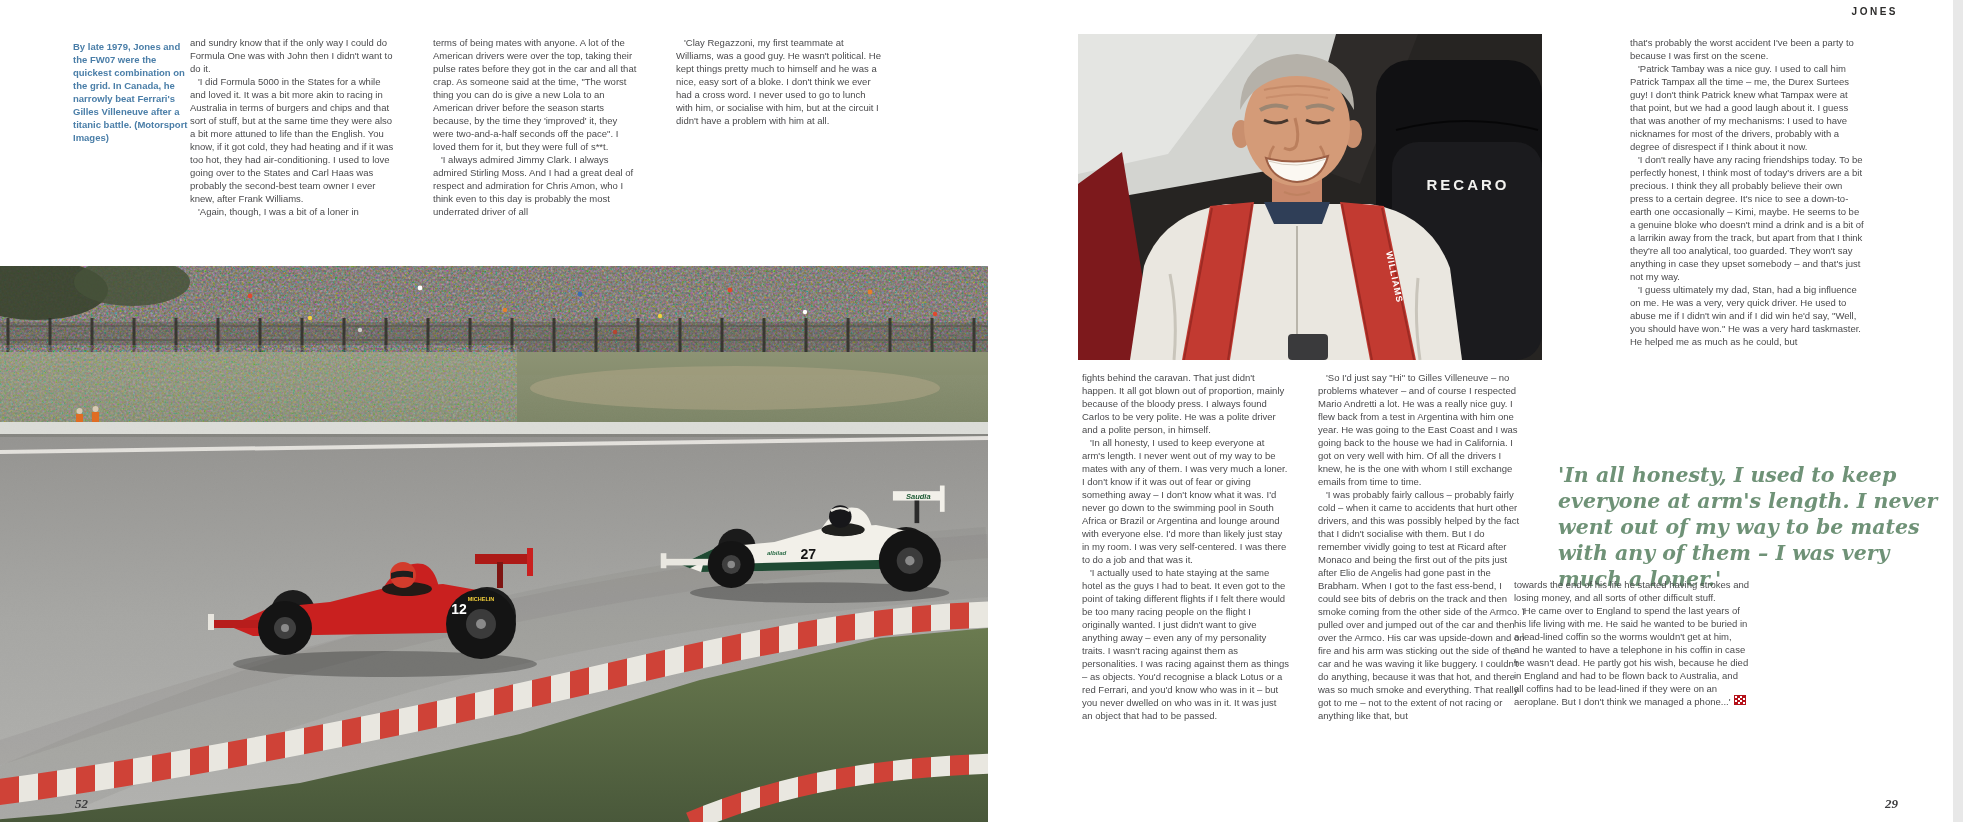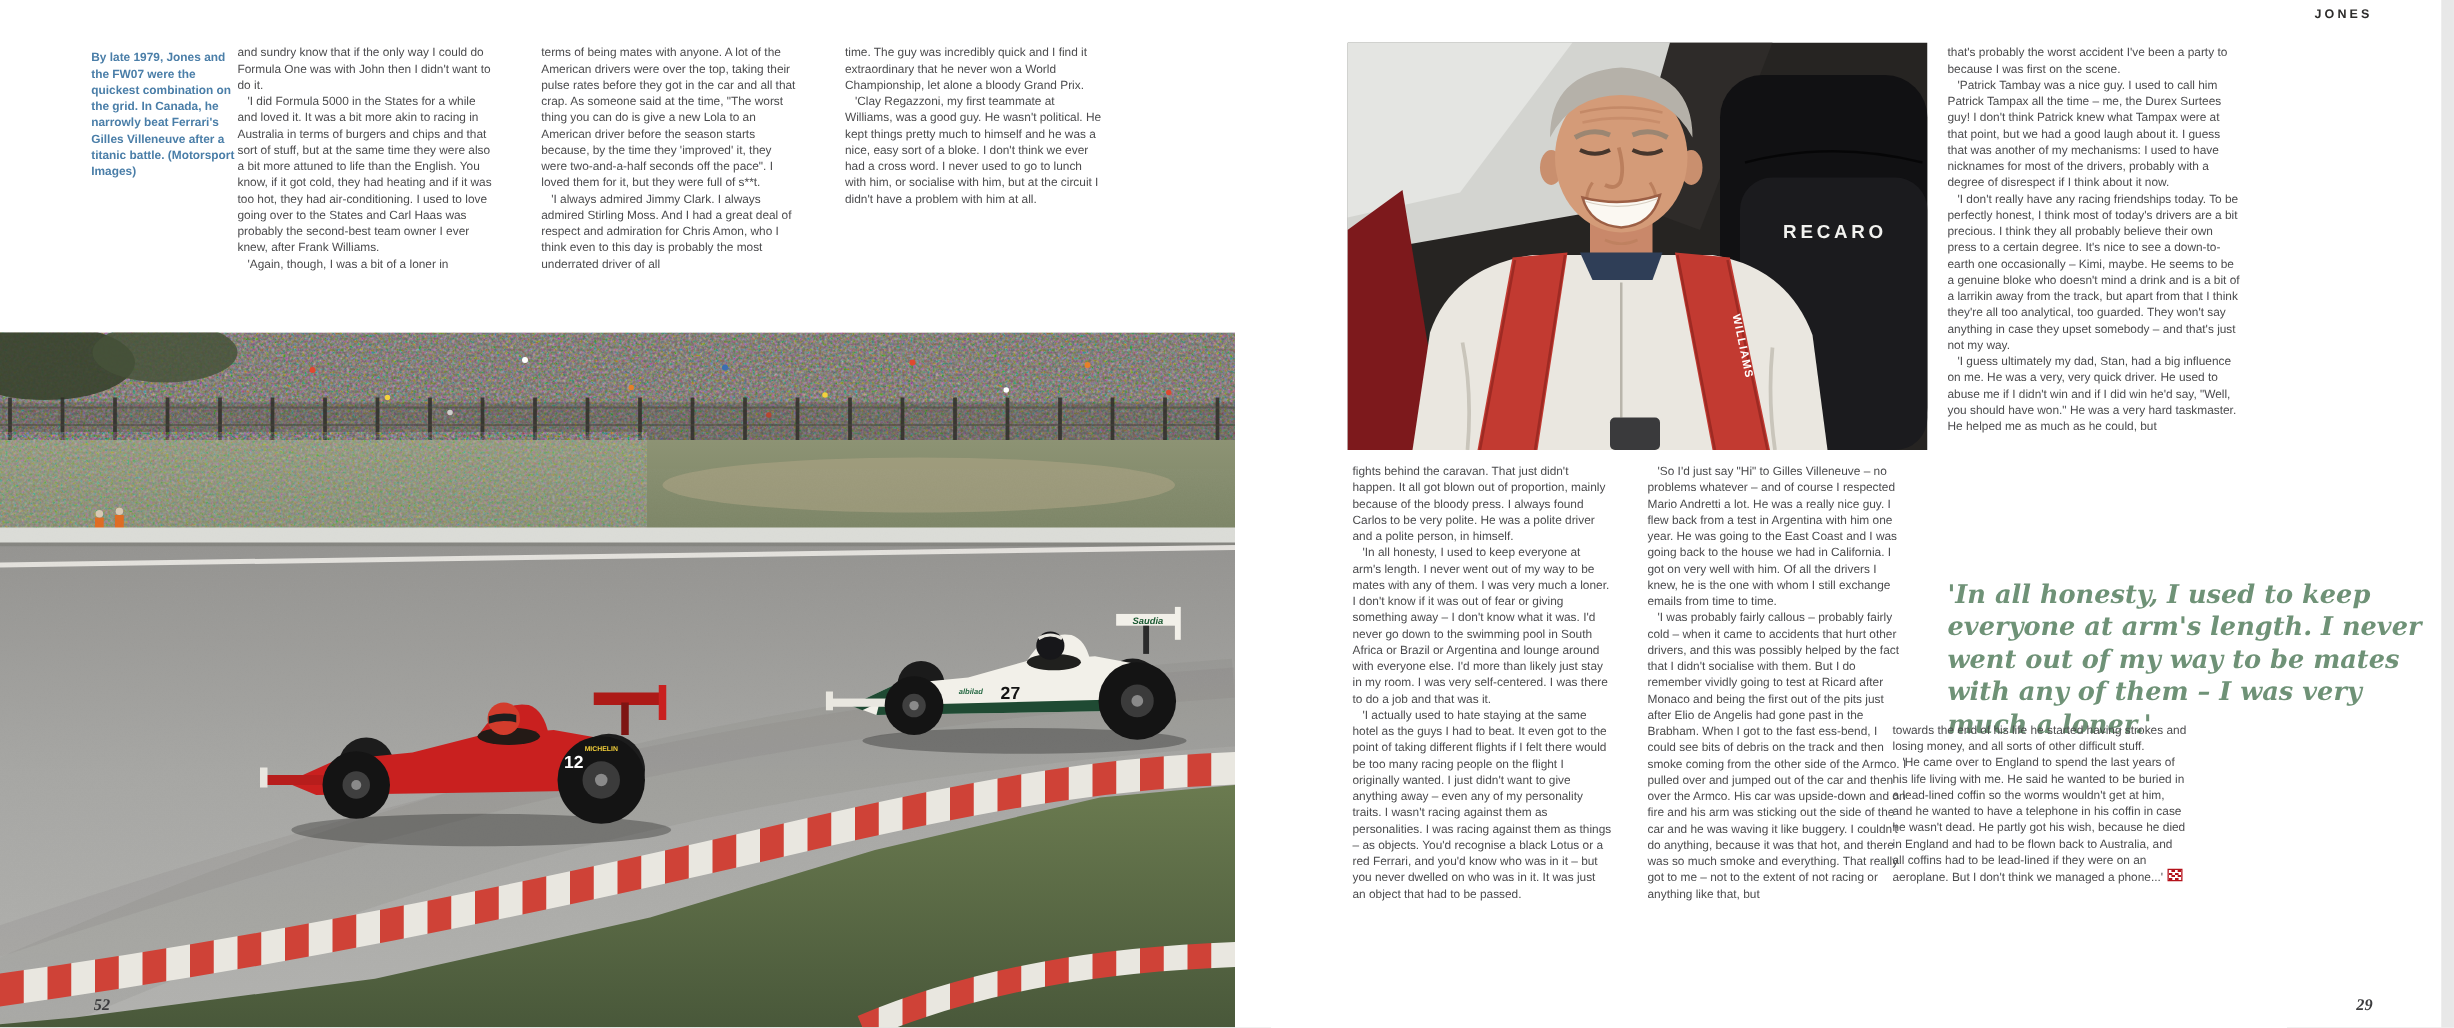--- a/index.html
+++ b/index.html
@@ -10,21 +10,21 @@
   .caption{position:absolute;left:73px;top:40px;width:122px;font-size:9.5px;line-height:13px;
            font-weight:bold;color:#4a7ea8;}
   .bodycol{position:absolute;font-size:9.5px;line-height:13px;color:#4b4b4d;}
   .bodycol p{margin:0;}
   .bodycol p.ind{text-indent:8px;}
   .col-l1{left:190px;top:36px;width:207px;}
   .col-l2{left:433px;top:36px;width:207px;}
   .col-l3{left:676px;top:36px;width:207px;}
   .col-ra{left:1082px;top:371px;width:207px;}
   .col-rb{left:1318px;top:371px;width:207px;}
-  .col-rc-top{left:1558px;top:36px;width:236px;}
+  .col-rc-top{left:1630px;top:36px;width:236px;}
   .col-rc-bottom{left:1514px;top:578px;width:236px;}
   .pullquote{position:absolute;left:1558px;top:462px;width:380px;
              font-family:"DejaVu Serif","Liberation Serif",serif;font-style:italic;font-weight:bold;
              font-size:20.5px;line-height:26px;color:#6f9277;}
   .pagenum{position:absolute;font-family:"Liberation Serif",serif;font-style:italic;
            font-weight:bold;font-size:13px;color:#3c3c3e;margin-top:13px;}
   .pagenum.left{left:75px;top:783px;}
   .pagenum.right{right:55px;top:783px;text-align:right;}
   .photo-left{position:absolute;left:0;top:266px;width:988px;height:556px;display:block;}
   .photo-right{position:absolute;left:1078px;top:34px;width:464px;height:326px;display:block;}
@@ -45,21 +45,20 @@
   <div class="bodycol col-l1">
     <p>and sundry know that if the only way I could do Formula One was with John then I didn't want to do it.</p>
     <p class="ind">'I did Formula 5000 in the States for a while and loved it. It was a bit more akin to racing in Australia in terms of burgers and chips and that sort of stuff, but at the same time they were also a bit more attuned to life than the English. You know, if it got cold, they had heating and if it was too hot, they had air-conditioning. I used to love going over to the States and Carl Haas was probably the second-best team owner I ever knew, after Frank Williams.</p>
     <p class="ind">'Again, though, I was a bit of a loner in</p>
   </div>
   <div class="bodycol col-l2">
     <p>terms of being mates with anyone. A lot of the American drivers were over the top, taking their pulse rates before they got in the car and all that crap. As someone said at the time, "The worst thing you can do is give a new Lola to an American driver before the season starts because, by the time they 'improved' it, they were two-and-a-half seconds off the pace". I loved them for it, but they were full of s**t.</p>
     <p class="ind">'I always admired Jimmy Clark. I always admired Stirling Moss. And I had a great deal of respect and admiration for Chris Amon, who I think even to this day is probably the most underrated driver of all</p>
   </div>
   <div class="bodycol col-l3">
-    <p>time. The guy was incredibly quick and I find it extraordinary that he never won a World Championship, let alone a bloody Grand Prix.</p>
     <p class="ind">'Clay Regazzoni, my first teammate at Williams, was a good guy. He wasn't political. He kept things pretty much to himself and he was a nice, easy sort of a bloke. I don't think we ever had a cross word. I never used to go to lunch with him, or socialise with him, but at the circuit I didn't have a problem with him at all.</p>
   </div>
 
   <svg class="photo-left" viewBox="0 0 988 556" preserveAspectRatio="none">
     <defs>
       <linearGradient id="trackG" x1="0" y1="0" x2="0" y2="1">
         <stop offset="0" stop-color="#92918e"></stop>
           <stop offset="0.5" stop-color="#a6a6a3"></stop>
           <stop offset="1" stop-color="#b2b2af"></stop>
       </linearGradient>

